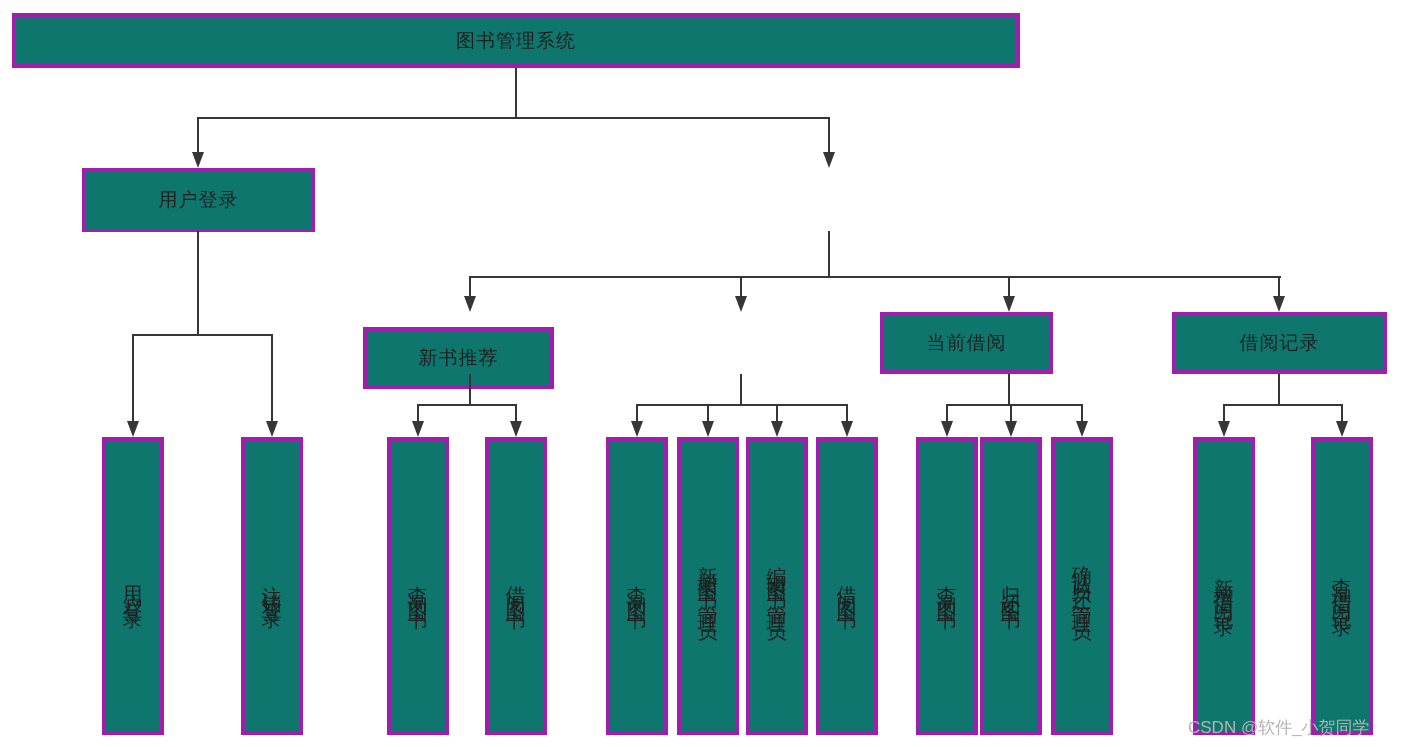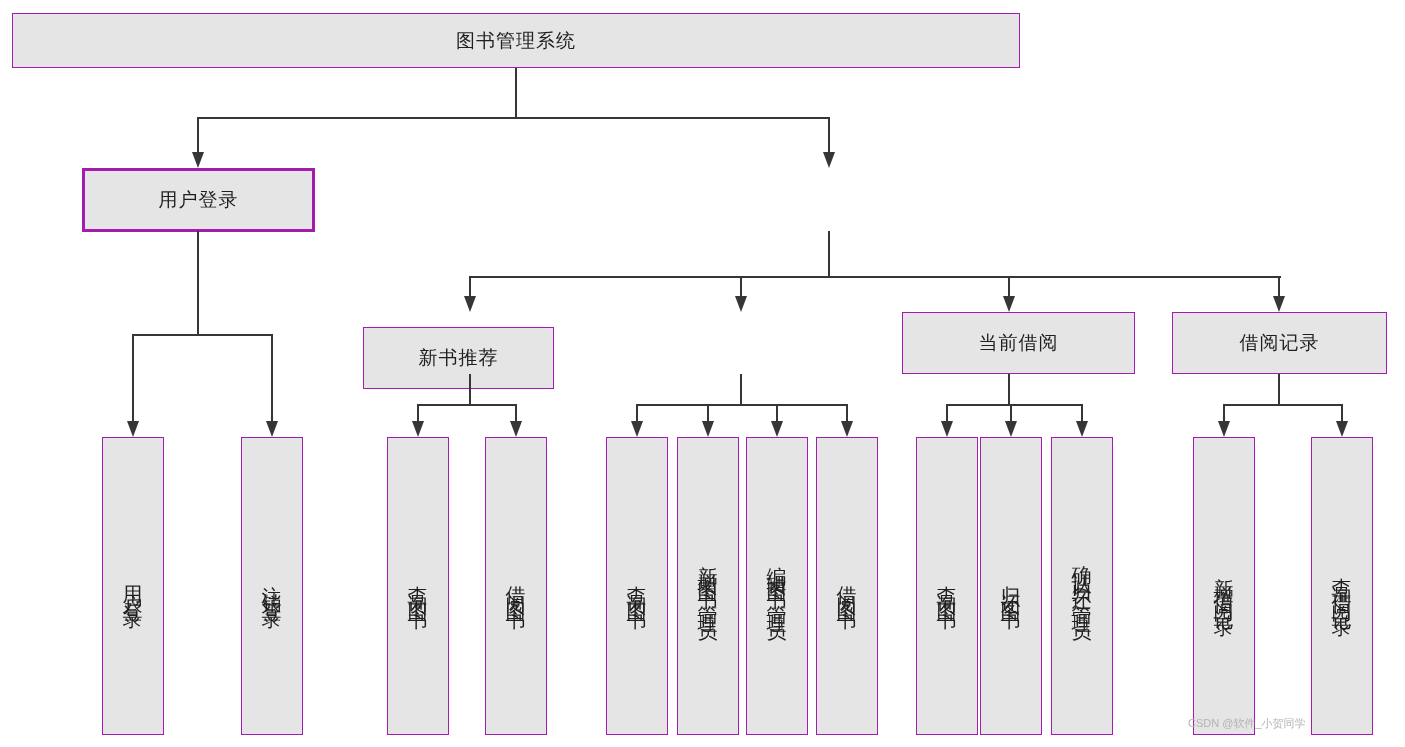--- a/index.html
+++ b/index.html
@@ -11,22 +11,22 @@
   .stage {
     position: relative;
     width: 1405px;
     height: 747px;
     background: #ffffff;
     overflow: hidden;
   }
   .box {
     position: absolute;
     box-sizing: border-box;
-    border: 1px solid #a21caf;
-    background: #e5e5e5;
+    border: 4px solid #a21caf;
+    background: #0f766e;
     display: flex;
     align-items: center;
     justify-content: center;
     color: #1f1f1f;
   }
   .box-root { font-size: 19px; letter-spacing: 1px; }
   .box-l2   { border-width: 3px; font-size: 19px; letter-spacing: 1px; }
   .box-l3   { font-size: 19px; letter-spacing: 1px; }
   .box-leaf { font-size: 20px; }
   .vtext {
@@ -46,21 +46,21 @@
     width: 0;
     height: 0;
     border-left: 6px solid transparent;
     border-right: 6px solid transparent;
     border-top: 16px solid #363636;
   }
   .watermark {
     position: absolute;
     left: 1188px;
     top: 716px;
-    font-size: 11px;
+    font-size: 17px;
     color: #b3b3b3;
     white-space: nowrap;
     z-index: 5;
   }
 </style>
 </head>
 <body>
 
 <div class="stage">
 
@@ -93,21 +93,21 @@
   <div class="vline" style="left:740px; top:276px; height:21px;"></div>
   <div class="arrow" style="left:735px; top:296px;"></div>
   <div class="vline" style="left:1008px; top:276px; height:21px;"></div>
   <div class="arrow" style="left:1003px; top:296px;"></div>
   <div class="vline" style="left:1278px; top:276px; height:21px;"></div>
   <div class="arrow" style="left:1273px; top:296px;"></div>
 
   <div class="box box-l3" style="left:363px; top:327px; width:191px; height:62px;align-items:center;">
     <span>新书推荐</span>
   </div>
-  <div class="box box-l3" style="left:902px; top:312px; width:233px; height:62px;">
+  <div class="box box-l3" style="left:880px; top:312px; width:173px; height:62px;">
     <span>当前借阅</span>
   </div>
   <div class="box box-l3" style="left:1172px; top:312px; width:215px; height:62px;">
     <span>借阅记录</span>
   </div>
 
   <div class="vline" style="left:469px; top:374px; height:32px;"></div>
   <div class="hline" style="left:417px; top:404px; width:100px;"></div>
   <div class="vline" style="left:417px; top:404px; height:18px;"></div>
   <div class="arrow" style="left:412px; top:421px;"></div>

